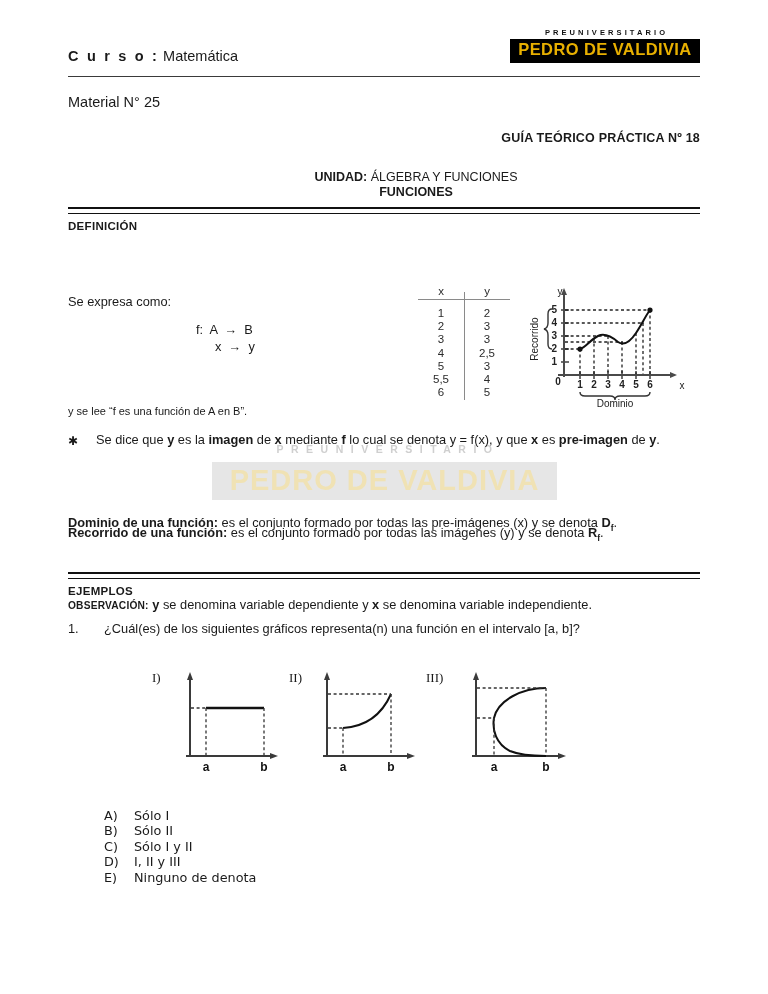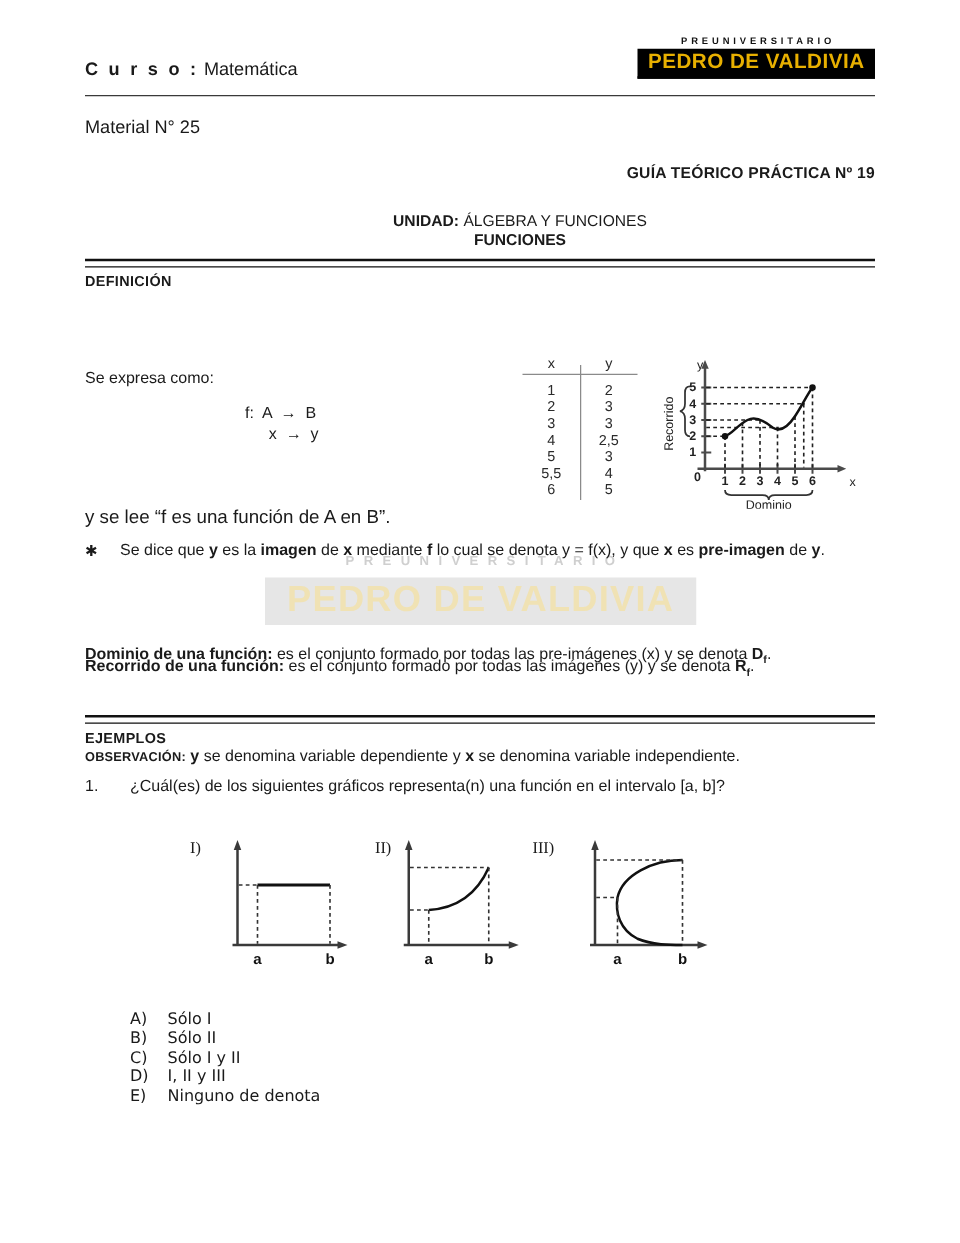--- a/index.html
+++ b/index.html
@@ -136,21 +136,21 @@
   .fdef {
     position: absolute;
     left: 196px;
     top: 321px;
     font-size: 12.8px;
     line-height: 17px;
   }
   .fdef .r1 { white-space: pre; }
   .fdef .r2 { white-space: pre; padding-left: 19px; }
 
-  .selee { position: absolute; left: 68px; top: 405px; font-size: 15px; }
+  .selee { position: absolute; left: 68px; top: 405px; font-size: 11px; }
 
   .bullet-item {
     position: absolute;
     left: 68px;
     top: 432px;
     width: 632px;
     font-size: 12.8px;
     line-height: 16px;
   }
   .bullet-mark {
@@ -283,21 +283,21 @@
     <div class="logo">
       <div class="logo-top">PREUNIVERSITARIO</div>
       <div class="logo-box">PEDRO DE VALDIVIA</div>
     </div>
   </div>
 
   <div class="rule-thin" style="top:76px;"></div>
 
   <div class="material">Material N° 25</div>
 
-  <div class="guia">GUÍA TEÓRICO PRÁCTICA Nº 19</div>
+  <div class="guia">GUÍA TEÓRICO PRÁCTICA Nº 18</div>
 
   <div class="unidad-block">
     <div class="unidad-row">
       <span class="u-label">UNIDAD:</span>
       <span class="u-value">ÁLGEBRA Y FUNCIONES</span>
     </div>
     <div class="funciones-row">FUNCIONES</div>
   </div>
 
   <div class="rule-double" style="top:207px;"></div>
@@ -472,21 +472,21 @@
           <line x1="41" y1="42" x2="56" y2="42"></line>
           <line x1="56" y1="42" x2="56" y2="89"></line>
           <line x1="114" y1="42" x2="114" y2="89"></line>
         </g>
         <text x="56" y="105" text-anchor="middle" font-family="Liberation Sans, sans-serif" font-size="12" font-weight="bold" fill="#111">a</text>
         <text x="114" y="105" text-anchor="middle" font-family="Liberation Sans, sans-serif" font-size="12" font-weight="bold" fill="#111">b</text>
       </svg>
     </div>
 
     <div class="gfx" style="left:137px;">
-      <div class="gfx-label" style="left:2px;margin-left:11px;">II)</div>
+      <div class="gfx-label" style="left:2px;">II)</div>
       <svg width="135" height="120" viewBox="0 0 135 120">
         <line x1="40" y1="12" x2="40" y2="90" stroke="#3a3a3a" stroke-width="2"></line>
         <polygon points="40,6 37,14 43,14" fill="#3a3a3a"></polygon>
         <line x1="36" y1="90" x2="122" y2="90" stroke="#3a3a3a" stroke-width="2"></line>
         <polygon points="128,90 120,87 120,93" fill="#3a3a3a"></polygon>
         <path d="M56,62 C72,61 92,55 104,28" fill="none" stroke="#111" stroke-width="2"></path>
         <g stroke="#333" stroke-width="1.3" stroke-dasharray="3,2.6">
           <line x1="41" y1="28" x2="104" y2="28"></line>
           <line x1="41" y1="62" x2="56" y2="62"></line>
           <line x1="56" y1="62" x2="56" y2="89"></line>

